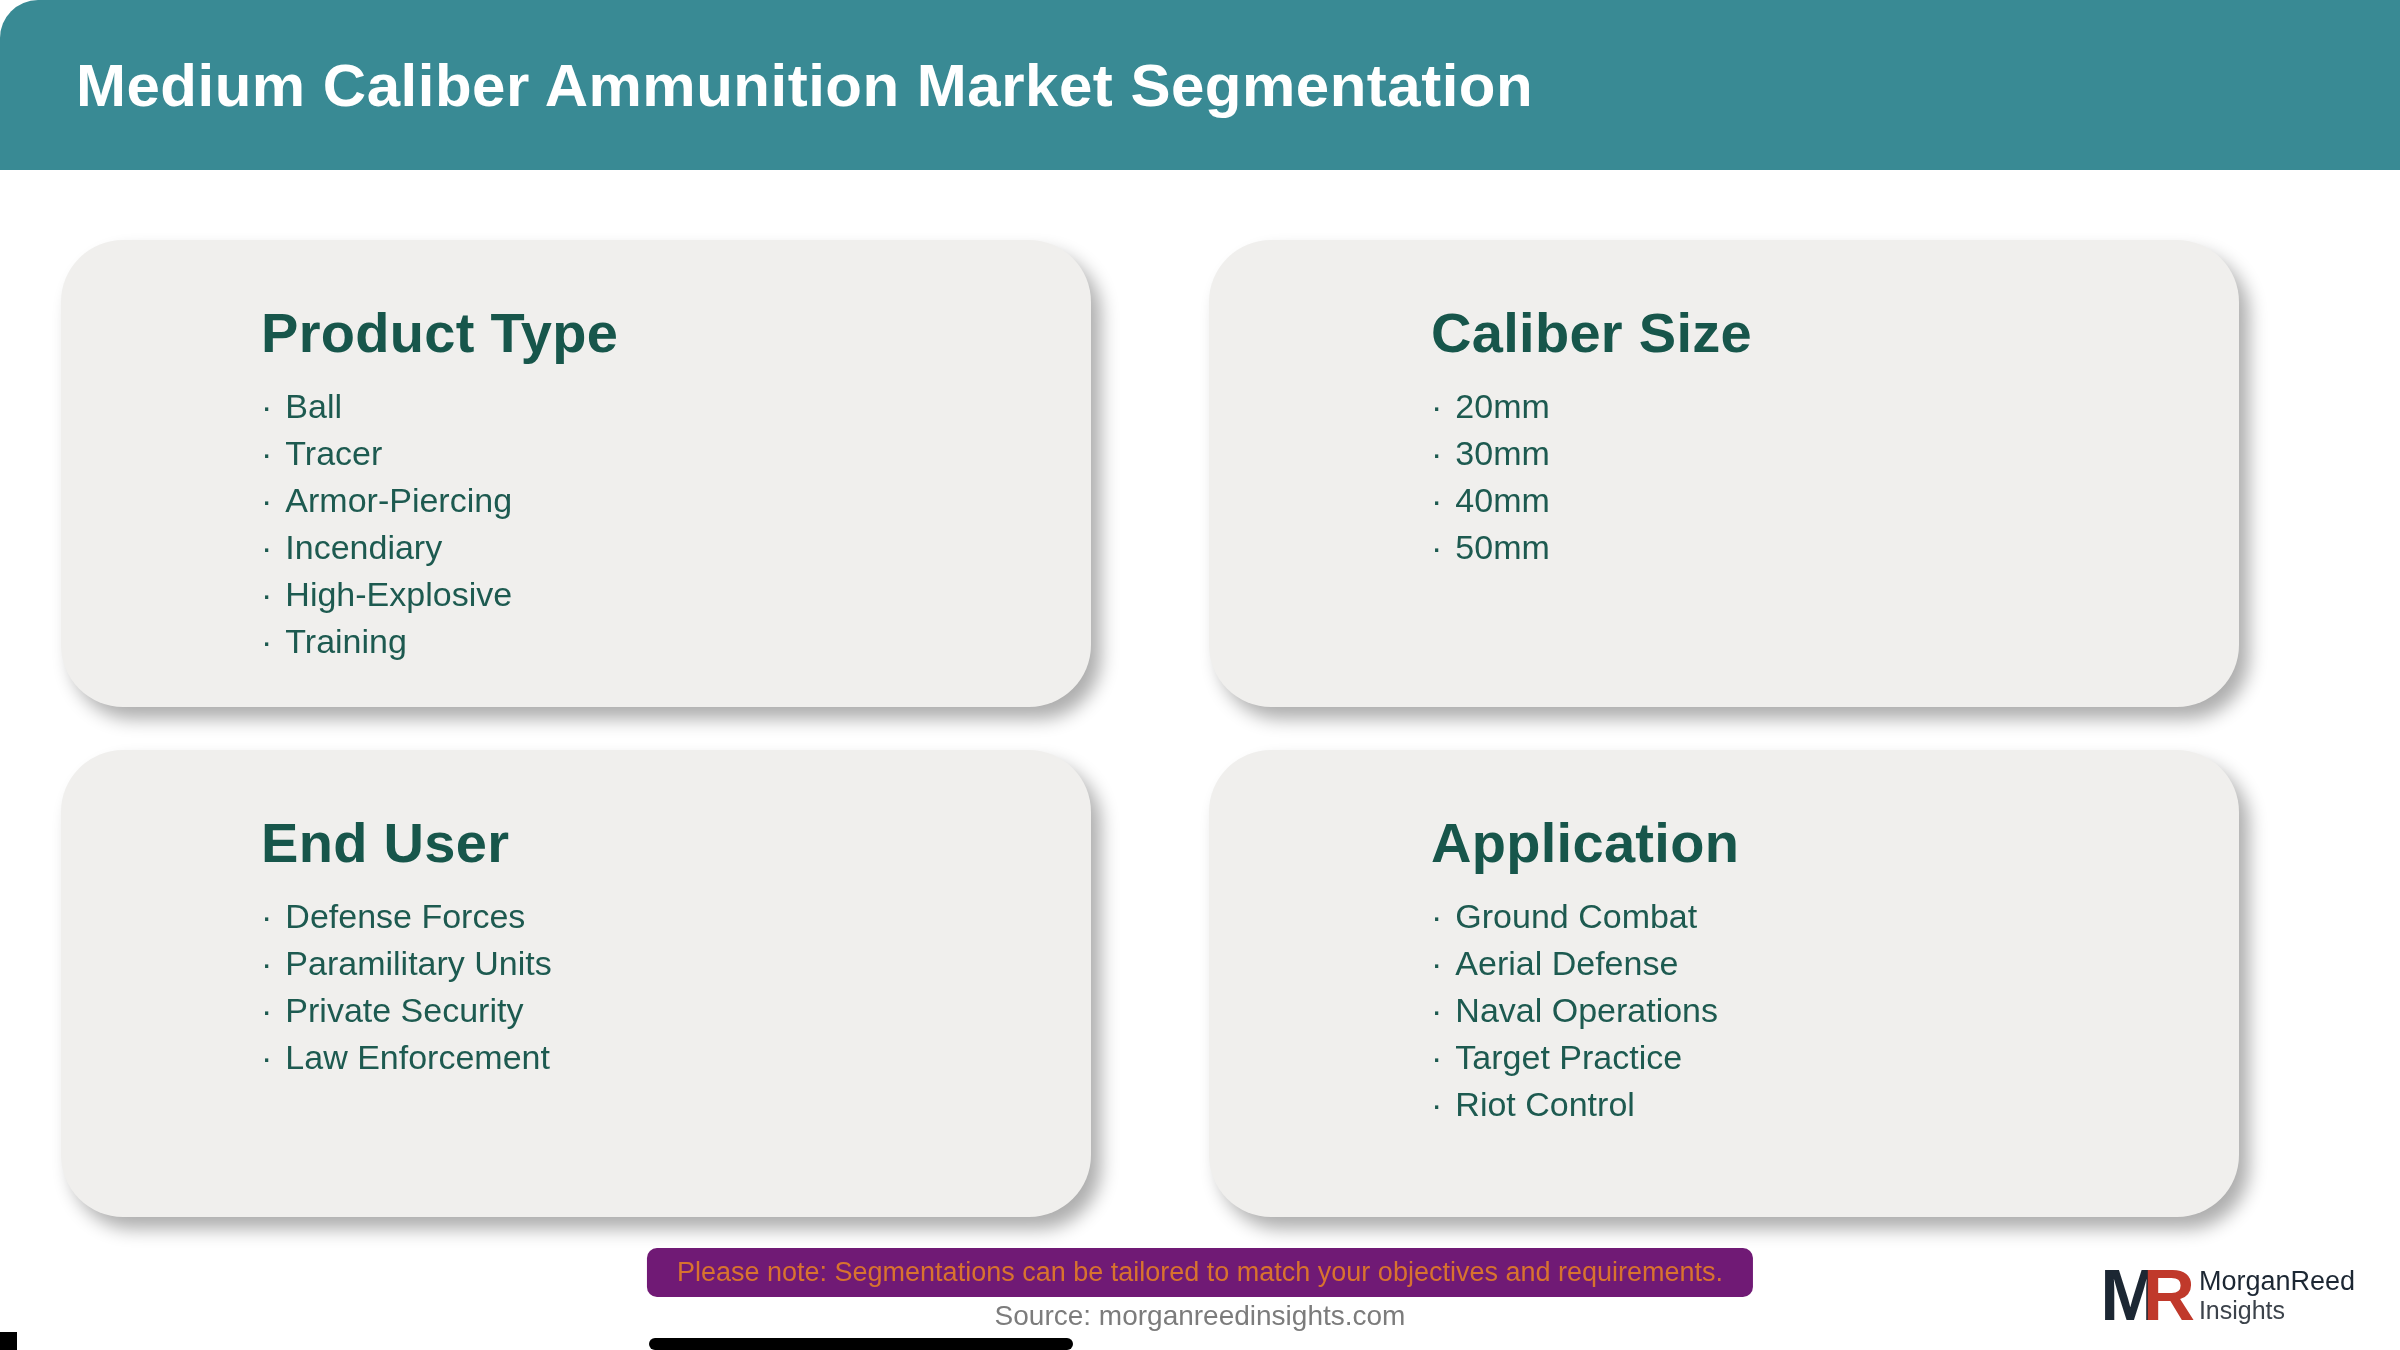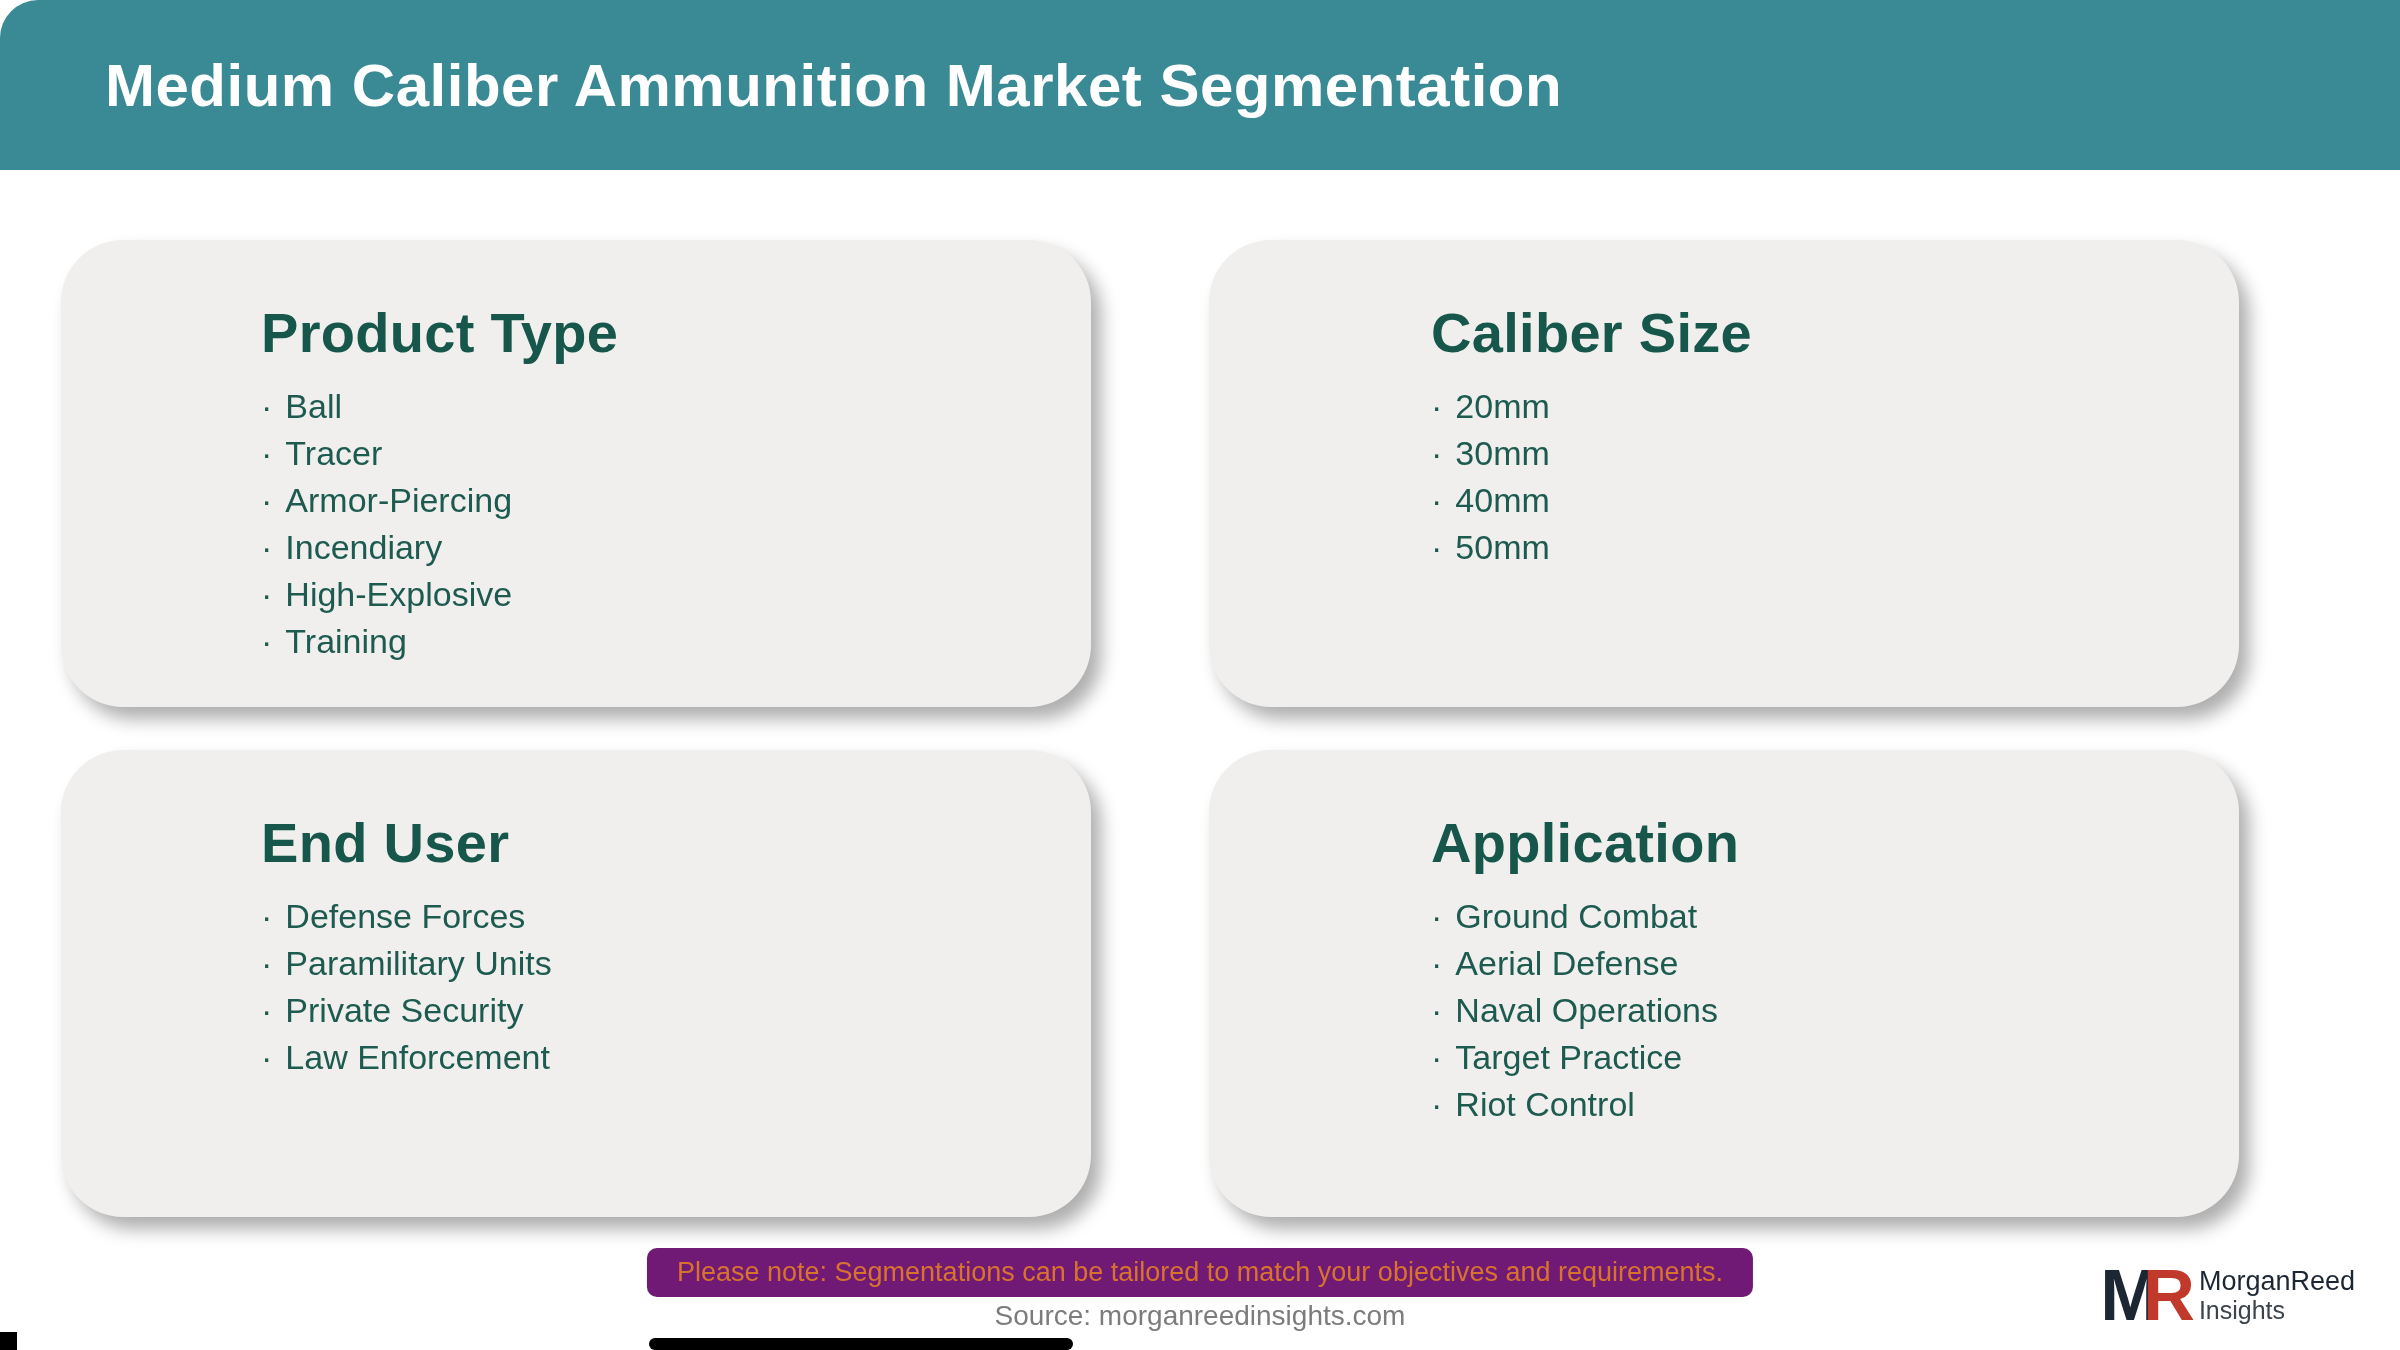--- a/index.html
+++ b/index.html
@@ -16,21 +16,21 @@
     position:absolute; left:0; top:0;
     width:2400px; height:170px;
     background:#398a94;
     border-top-left-radius:38px;
     display:flex; align-items:center;
   }
   .banner h1 {
     color:#ffffff;
     font-size:60px;
     font-weight:700;
-    padding-left:105px;
+    padding-left:76px;
     letter-spacing:0.5px;
   }
 
   
   .card {
     position:absolute;
     width:1030px; height:467px;
     background:#f0efed;
     border-radius:62px;
     box-shadow:10px 12px 18px rgba(0,0,0,0.32);

